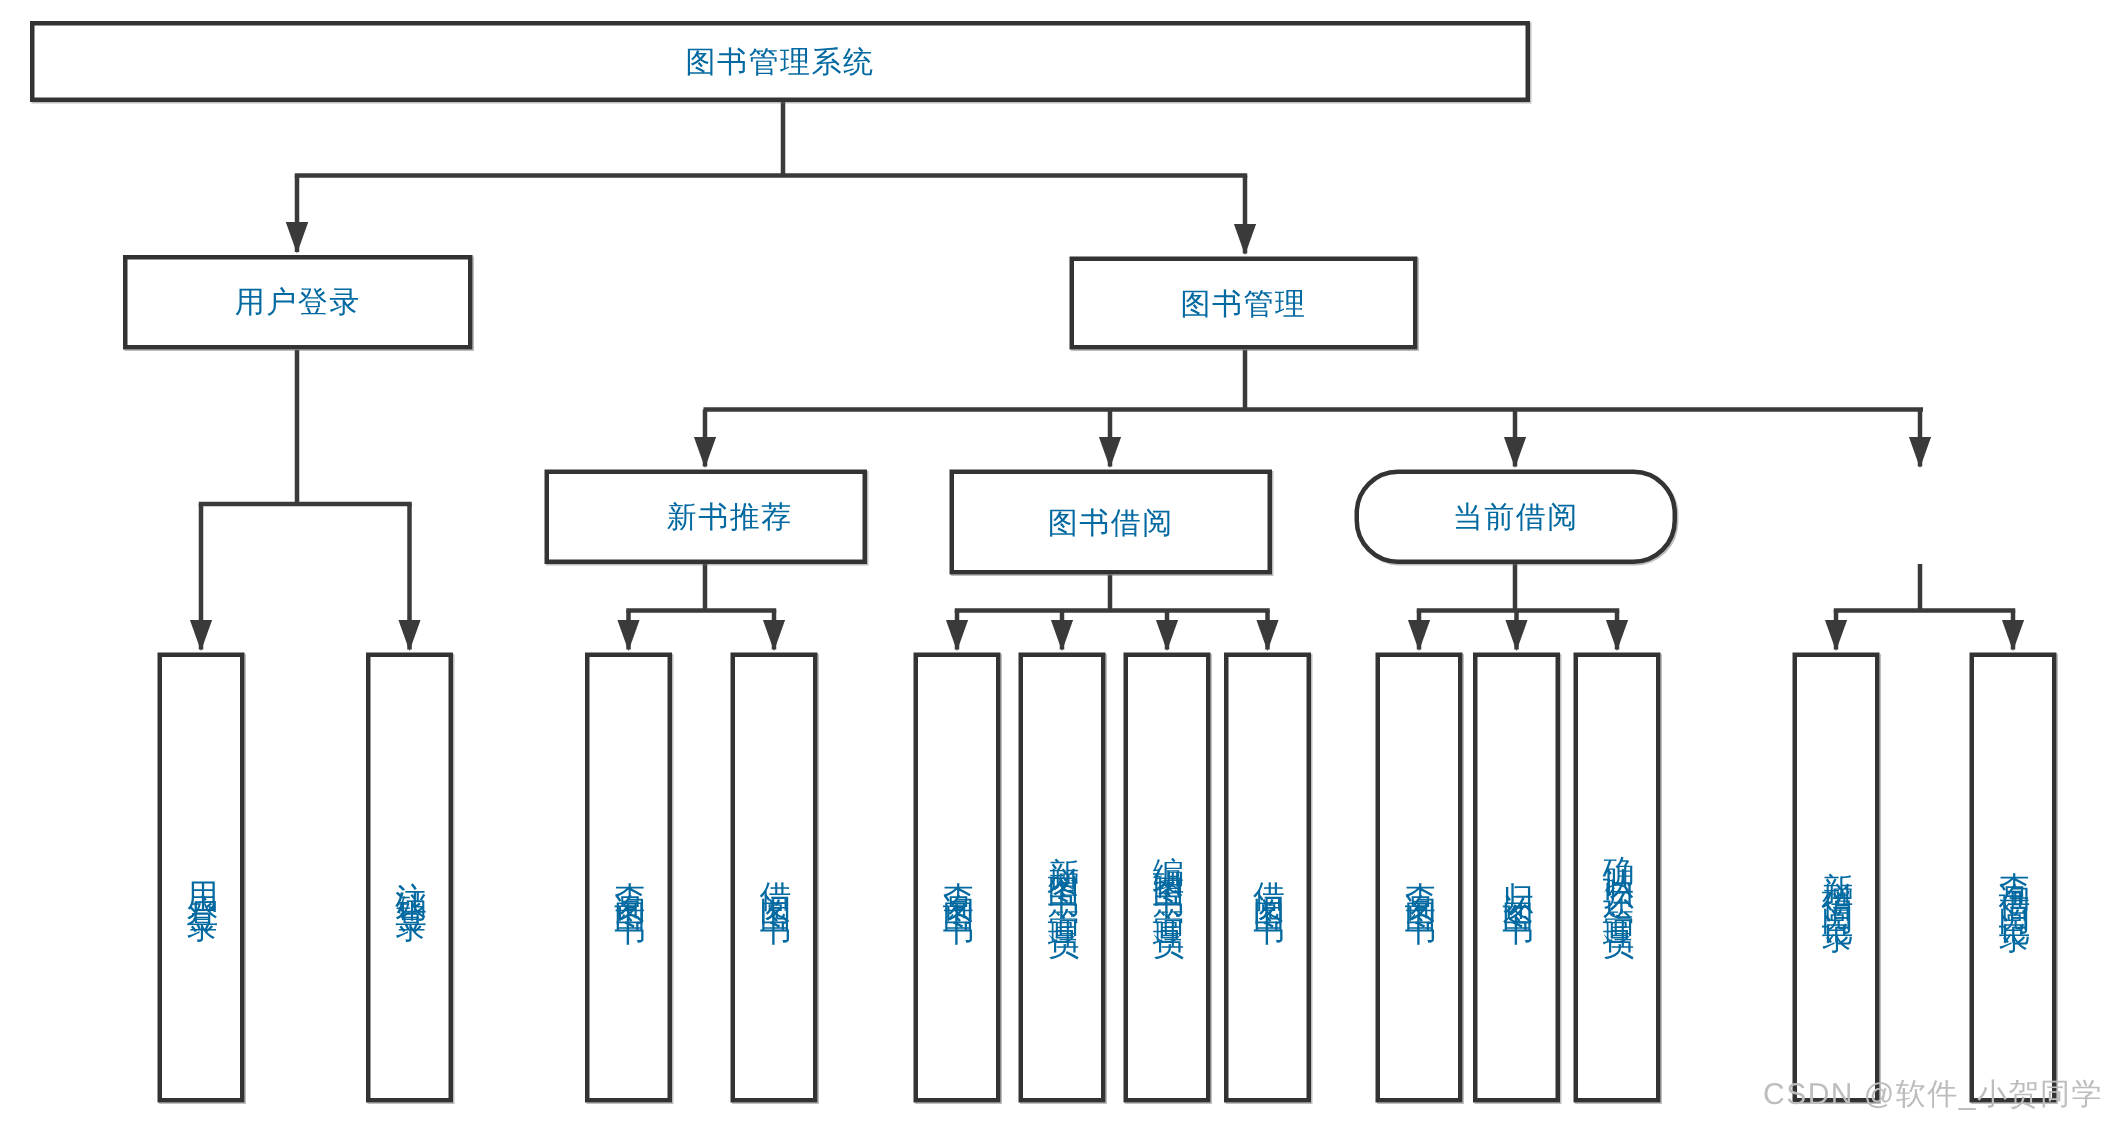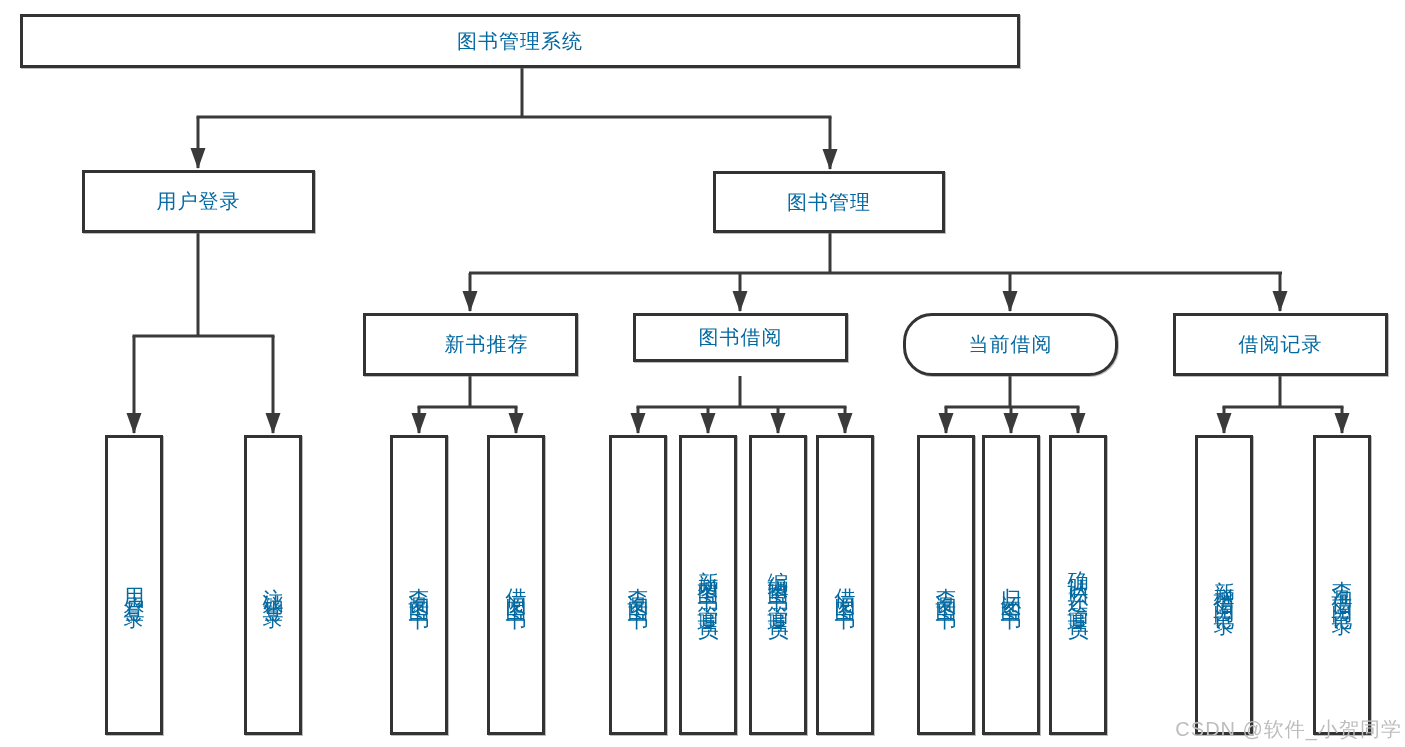--- a/index.html
+++ b/index.html
@@ -120,28 +120,25 @@
   <div class="node hnode" style="left:82px; top:170px; width:233px; height:63px;">
     <span>用户登录</span>
   </div>
   <div class="node hnode" style="left:713px; top:171px; width:232px; height:62px;">
     <span>图书管理</span>
   </div>
 
   <div class="node hnode" style="left:363px; top:313px; width:215px; height:63px;padding-left:32px;">
     <span>新书推荐</span>
   </div>
-  <div class="node hnode" style="left:633px; top:313px; width:215px; height:49px;">
+  <div class="node hnode" style="left:633px; top:313px; width:215px; height:70px;">
     <span>图书借阅</span>
   </div>
   <div class="node hnode" style="left:903px; top:313px; width:215px; height:63px;border-radius:29px;">
     <span>当前借阅</span>
-  </div>
-  <div class="node hnode" style="left:1173px; top:313px; width:215px; height:63px;">
-    <span>借阅记录</span>
   </div>
 
   <div class="node leaf" style="left:105px;">
     <span class="vtext">用户登录</span>
   </div>
   <div class="node leaf" style="left:244px;">
     <span class="vtext">注销登录</span>
   </div>
 
   <div class="node leaf" style="left:390px;">

